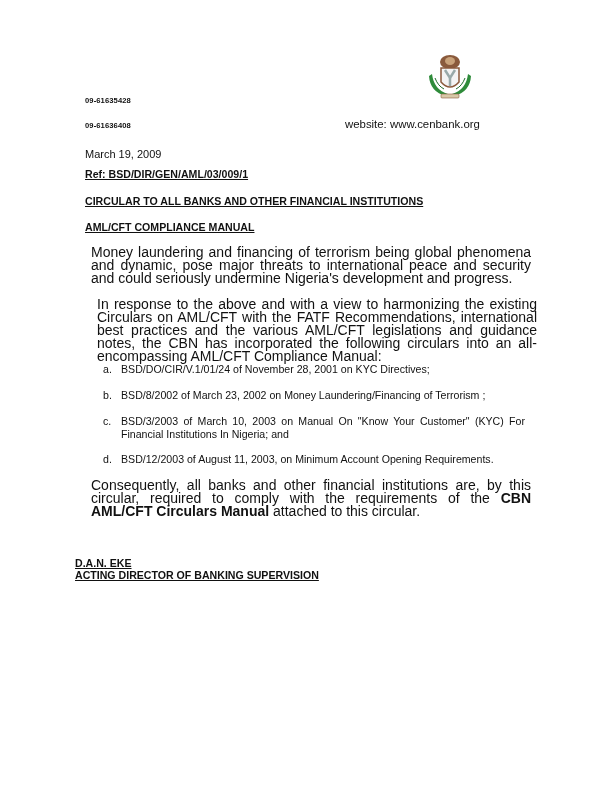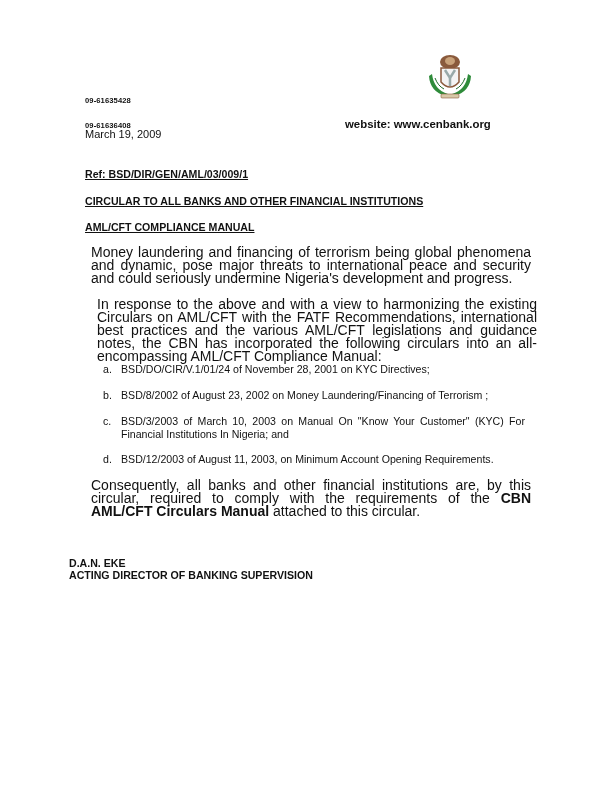--- a/index.html
+++ b/index.html
@@ -25,25 +25,24 @@
     .phone {
       left: 85px;
       font-size: 7.6px;
       font-weight: bold;
       letter-spacing: 0.1px;
     }
     .website {
       left: 345px;
       top: 118px;
       font-size: 11.4px;
-      font-weight: bold;
     }
     .date {
       left: 85px;
-      top: 128px;
+      top: 148px;
       font-size: 11px;
     }
     .bold-line {
       left: 85px;
       font-size: 10.6px;
       font-weight: bold;
       text-decoration: underline;
     }
     .para {
       left: 91px;
@@ -59,24 +58,25 @@
       line-height: 13px;
       text-align: justify;
       display: flex;
     }
     .list-marker {
       width: 18px;
       flex: 0 0 18px;
     }
     .list-text { flex: 1; }
     .sig {
-      left: 69px;
+      left: 75px;
       font-size: 10.6px;
       font-weight: bold;
       line-height: 12px;
+      text-decoration: underline;
     }
   </style>
 </head>
 <body>
 
 <div class="abs logo">
   <svg width="52" height="52" viewBox="0 0 52 52">
 
     <ellipse cx="26" cy="10" rx="10" ry="7" fill="#8a5a3c"></ellipse>
     <ellipse cx="26" cy="9" rx="5" ry="4" fill="#c9a27a"></ellipse>
@@ -106,21 +106,21 @@
 
 <div class="abs para" style="top:246px;">Money laundering and financing of terrorism being global phenomena and dynamic, pose major threats to international peace and security and could seriously undermine Nigeria's development and progress.</div>
 <div class="abs para" style="top:298px;margin-left:6px;">In response to the above and with a  view to harmonizing the existing Circulars on AML/CFT with the FATF Recommendations, international best practices and the various AML/CFT legislations and guidance notes, the CBN has incorporated the following circulars into an all-encompassing AML/CFT Compliance Manual:</div>
 
 <div class="abs list-item" style="top:363px;">
   <span class="list-marker">a.</span>
   <span class="list-text">BSD/DO/CIR/V.1/01/24 of November 28, 2001 on KYC Directives;</span>
 </div>
 <div class="abs list-item" style="top:389px;">
   <span class="list-marker">b.</span>
-  <span class="list-text">BSD/8/2002 of August 23, 2002 on Money Laundering/Financing of Terrorism ;</span>
+  <span class="list-text">BSD/8/2002 of March 23, 2002 on Money Laundering/Financing of Terrorism ;</span>
 </div>
 <div class="abs list-item" style="top:415px;">
   <span class="list-marker">c.</span>
   <span class="list-text">BSD/3/2003 of March 10, 2003 on  Manual On "Know Your Customer" (KYC) For Financial Institutions In Nigeria; and</span>
 </div>
 <div class="abs list-item" style="top:453px;">
   <span class="list-marker">d.</span>
   <span class="list-text">BSD/12/2003 of August 11, 2003, on Minimum Account Opening Requirements.</span>
 </div>
 

